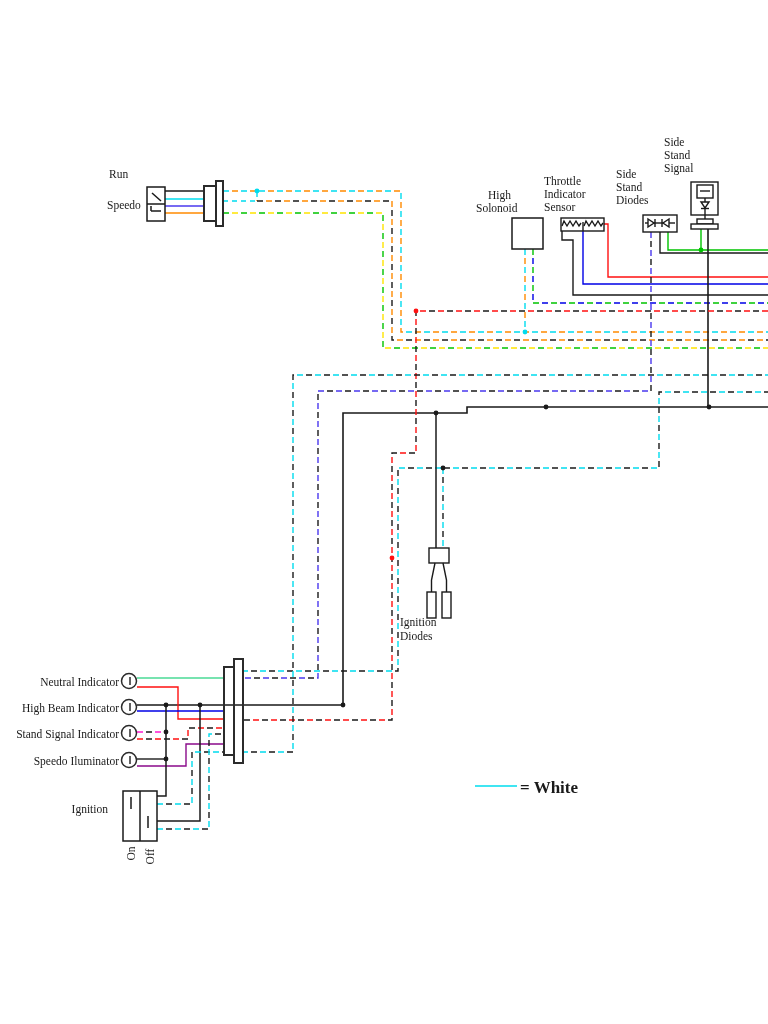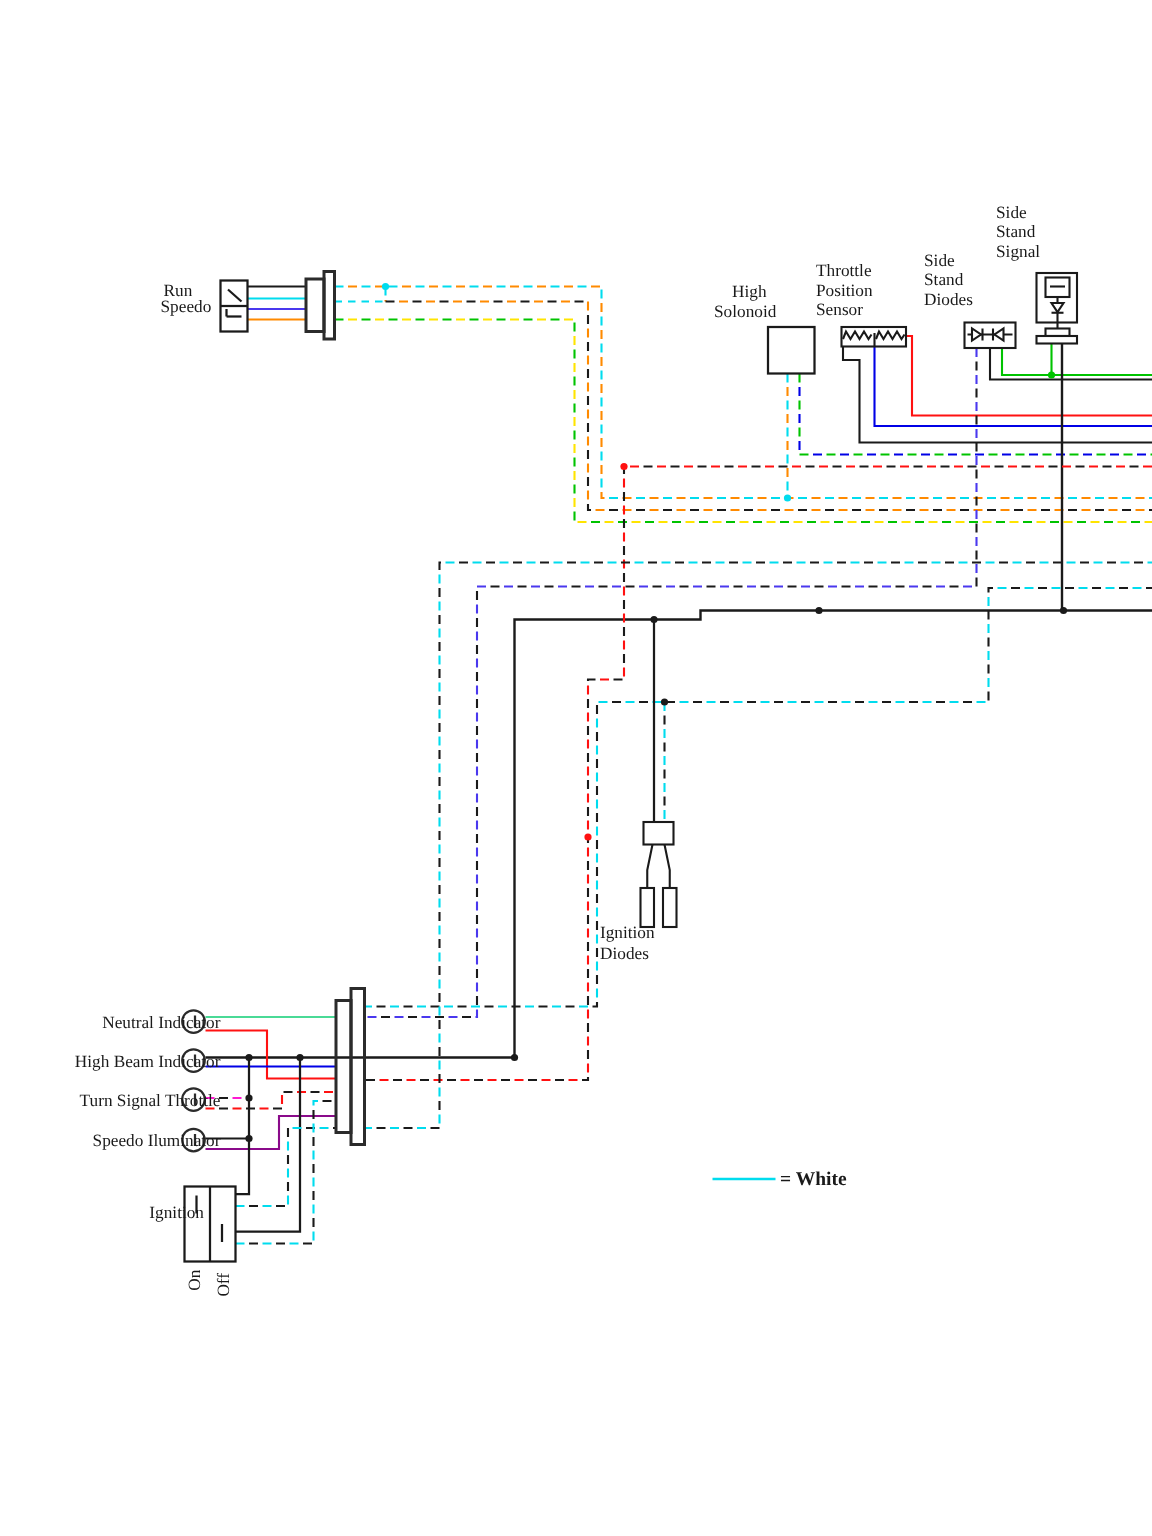--- a/index.html
+++ b/index.html
@@ -1,23 +1,23 @@
 <!DOCTYPE html>
 <html><head>
 <meta charset="utf-8">
 <style>
   html,body{margin:0;padding:0;background:#fff;}
   #page{position:relative;width:768px;height:1024px;background:#ffffff;overflow:hidden;
         font-family:"Liberation Serif", serif;color:#1a1a1a;}
   #diagram-svg{position:absolute;left:0;top:0;}
   .lbl{position:absolute;font-size:11.5px;line-height:13px;white-space:nowrap;}
   .ctr{text-align:left;white-space:nowrap;}
-  .rt {text-align:right;padding-left:28px;}
+  .rt {text-align:right;}
   .rot{transform:rotate(-90deg);transform-origin:center;text-align:center;white-space:nowrap;}
-  .legend-text{position:absolute;font-size:13px;font-weight:600;}
+  .legend-text{position:absolute;font-size:17px;font-weight:600;}
 </style>
 </head>
 <body>
 
 <div id="page">
 
   <svg id="diagram-svg" width="768" height="1024" viewBox="0 0 768 1024">
     <g id="wire-layer">
         <g>
           <polyline points="165,191 204,191" fill="none" stroke="#1a1a1a" stroke-width="1.4"></polyline>
@@ -234,44 +234,44 @@
         <circle cx="709" cy="407" r="2.4" fill="#1a1a1a"></circle>
         <circle cx="443" cy="468" r="2.4" fill="#1a1a1a"></circle>
         <circle cx="257" cy="191" r="2.4" fill="#00dcee"></circle>
         <circle cx="525" cy="332" r="2.4" fill="#00dcee"></circle>
         <circle cx="416" cy="311" r="2.4" fill="#ff1111"></circle>
         <circle cx="392" cy="558" r="2.4" fill="#ff1111"></circle>
         <circle cx="701" cy="250" r="2.4" fill="#00c300"></circle>
       </g>
   </svg>
 
-  <div class="lbl" style="left:109px;top:188px;">Run</div>
+  <div class="lbl" style="left:109px;top:168px;">Run</div>
   <div class="lbl" style="left:107px;top:199px;">Speedo</div>
 
   <div class="lbl ctr" style="left:488px;top:189px;width:80px;">High</div>
   <div class="lbl ctr" style="left:476px;top:202px;width:80px;">Solonoid</div>
 
   <div class="lbl ctr" style="left:544px;top:175px;width:80px;">Throttle</div>
-  <div class="lbl ctr" style="left:544px;top:188px;width:80px;">Position</div>
+  <div class="lbl ctr" style="left:544px;top:188px;width:80px;">Indicator</div>
   <div class="lbl ctr" style="left:544px;top:201px;width:80px;">Sensor</div>
 
   <div class="lbl ctr" style="left:616px;top:168px;width:80px;">Side</div>
   <div class="lbl ctr" style="left:616px;top:181px;width:80px;">Stand</div>
   <div class="lbl ctr" style="left:616px;top:194px;width:80px;">Diodes</div>
 
   <div class="lbl ctr" style="left:664px;top:136px;width:80px;">Side</div>
   <div class="lbl ctr" style="left:664px;top:149px;width:80px;">Stand</div>
   <div class="lbl ctr" style="left:664px;top:162px;width:80px;">Signal</div>
 
   <div class="lbl ctr" style="left:400px;top:616px;width:80px;">Ignition</div>
   <div class="lbl ctr" style="left:400px;top:630px;width:80px;">Diodes</div>
 
   <div class="lbl rt" style="left:0px;top:676px;width:119px;">Neutral Indicator</div>
   <div class="lbl rt" style="left:0px;top:702px;width:119px;">High Beam Indicator</div>
-  <div class="lbl rt" style="left:0px;top:728px;width:119px;">Turn Signal Throttle</div>
+  <div class="lbl rt" style="left:0px;top:728px;width:119px;">Stand Signal Indicator</div>
   <div class="lbl rt" style="left:0px;top:755px;width:119px;">Speedo Iluminator</div>
 
   <div class="lbl rt" style="left:0px;top:803px;width:108px;">Ignition</div>
   <div class="lbl rot" style="left:116px;top:847px;width:30px;">On</div>
   <div class="lbl rot" style="left:135px;top:850px;width:30px;">Off</div>
 
   <div class="legend-text" style="left:520px;top:778px;">= White</div>
 </div>
 
 </body></html>

